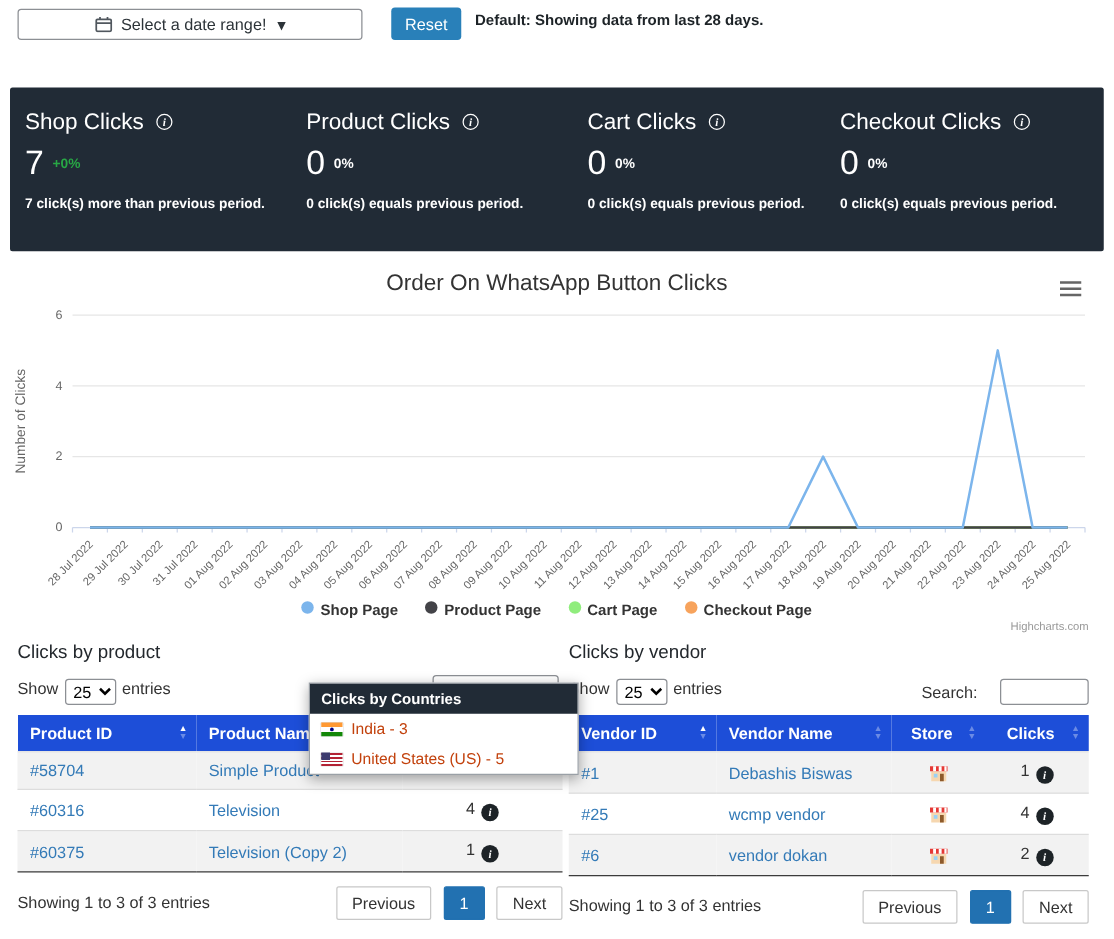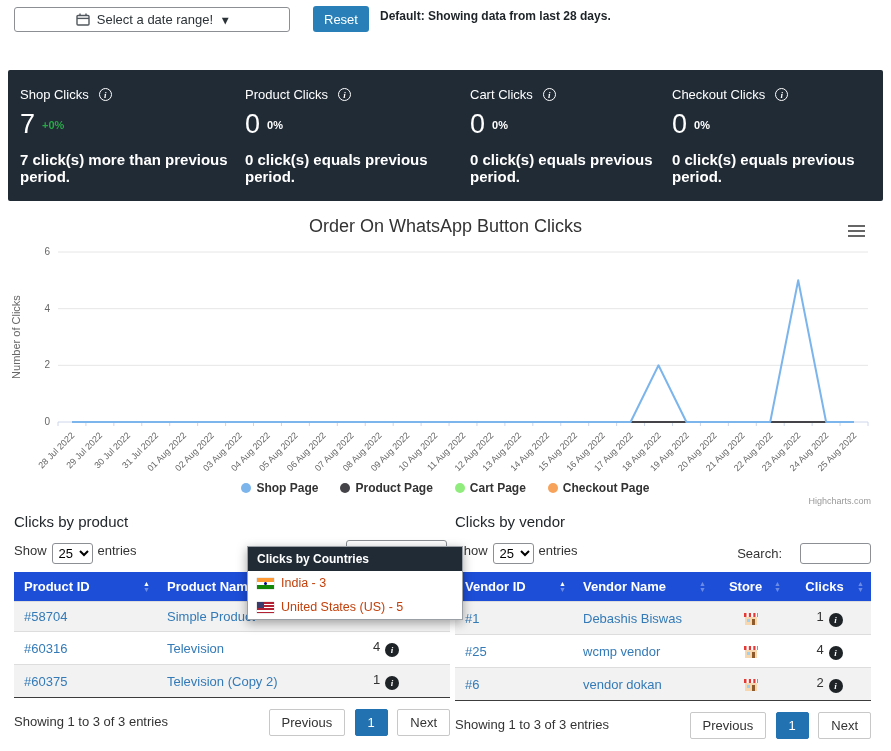--- a/index.html
+++ b/index.html
@@ -24,45 +24,45 @@
   }
   .default-note { position:absolute; left:380px; top:9px; font-size:12px; font-weight:700; color:#1d2327; }
 
   
   .stats-panel {
     position:absolute; left:8px; top:70px; width:875px; height:131px;
     background:#212b36; color:#fff;
     display:grid; grid-template-columns:225px 225px 202px 1fr;
     padding:17px 0 0 12px; border-radius:2px;
   }
-  .stat-title { font-size:13px; display:flex; align-items:center; gap:10px; }
+  .stat-title { font-size:18px; display:flex; align-items:center; gap:10px; }
   .info-ring {
     width:13px; height:13px; border:1px solid #fff; border-radius:50%;
     display:inline-flex; align-items:center; justify-content:center;
     font-size:9px; font-weight:700; cursor:pointer;
   }
   .info-ring::before { content:"i"; font-family:"Liberation Serif", serif; font-style:italic; }
   .stat-value-row { margin-top:9px; display:flex; align-items:center; gap:7px; }
   .stat-value { font-size:27px; font-weight:400; line-height:1; }
   .stat-delta { font-size:11px; font-weight:700; }
   .stat-delta.positive { color:#28a745; }
-  .stat-desc { margin-top:13px; font-size:15px; font-weight:700; }
+  .stat-desc { margin-top:13px; font-size:11px; font-weight:700; }
 
   
   .chart-card { position:absolute; left:8px; top:205px; width:875px; height:305px; background:#fff; }
   .chart-title { text-align:center; font-size:18px; color:#333; padding-top:11px; }
   .chart-menu { position:absolute; right:18px; top:17px; width:17px; cursor:pointer; }
   .chart-menu .bar { display:block; height:2.5px; background:#666; margin:2.5px 0; }
   #chart-plot { position:absolute; left:0; top:35px; }
   .legend {
     position:absolute; top:276px; left:0; width:100%;
     display:flex; justify-content:center; align-items:center; gap:22px;
     font-size:12px; font-weight:700; color:#333;
   }
-  .legend-item { cursor:pointer; display:inline-flex; align-items:center; }
+  .legend-item { cursor:pointer; display:inline-flex; align-items:flex-start; }
   .legend .dot { width:10px; height:10px; border-radius:50%; display:inline-block; margin-right:5px; }
   .credits { position:absolute; right:12px; top:291px; font-size:9px; color:#999; cursor:pointer; }
 
   
   .panel { position:absolute; top:513px; }
   .panel-left { left:14px; width:436px; }
   .panel-right { left:455px; width:416px; }
   .panel-heading { font-size:15px; color:#23282d; margin:0 0 13px; font-weight:400; }
   .controls { position:relative; height:29px; font-size:13px; color:#333; }
   .show-group { display:inline-flex; align-items:flex-start; gap:5px; }

